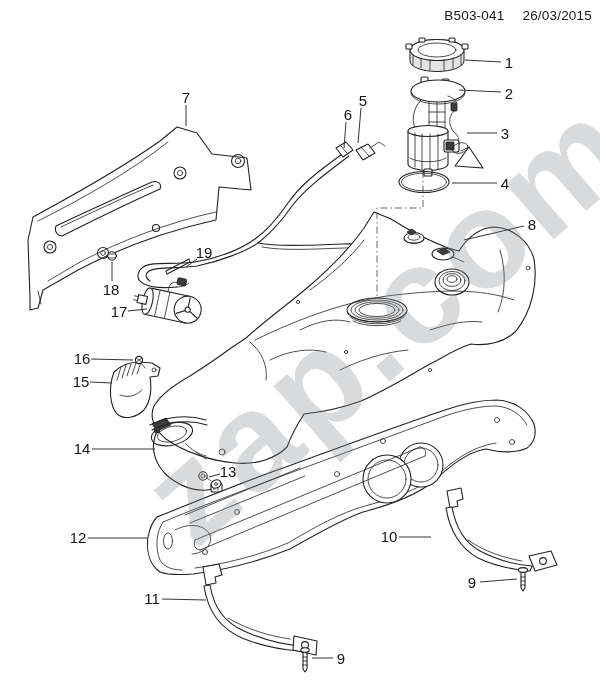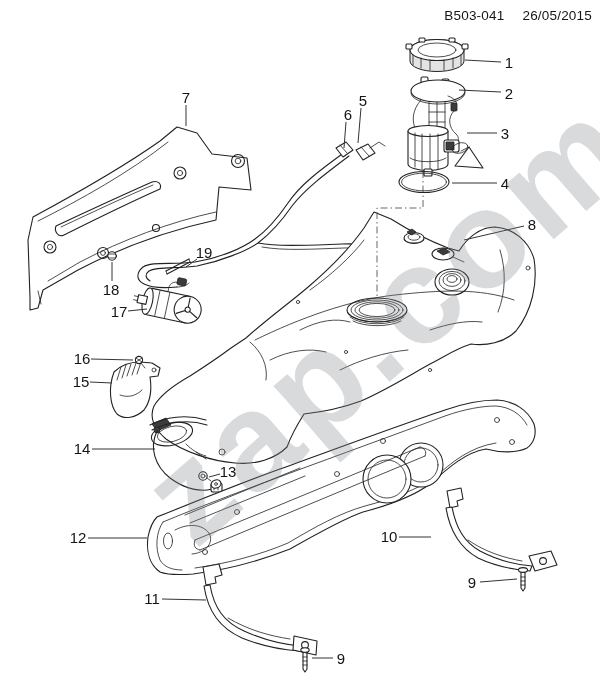--- a/index.html
+++ b/index.html
@@ -21,21 +21,21 @@
   .callout-text{font-family:"Liberation Sans",sans-serif;font-size:15px;fill:#141414;}
   .callout-line{stroke:#333;stroke-width:1;fill:none;}
 </style>
 </head>
 <body>
 
 <div id="page">
 
   <div id="header">
     <span>B503-041</span>
-    <span>26/05/2015</span>
+    <span>26/03/2015</span>
   </div>
 
   <svg width="600" height="680" viewBox="0 0 600 680">
 
     <g>
       <path class="fw" d="M177,127 L197,133 L212,154 L247,158 L251,190 L219,187 L216,220
                           C170,230 120,248 78,270 L43,290 L38,308 L30,310 L30,298 L28,240 L33,217
                           C70,197 122,168 160,141 Z"></path>
       <path class="ln th" d="M216,212 C170,222 122,240 80,262 L48,281"></path>
       <path class="ln th" d="M38,221 C80,200 130,172 168,142"></path>

